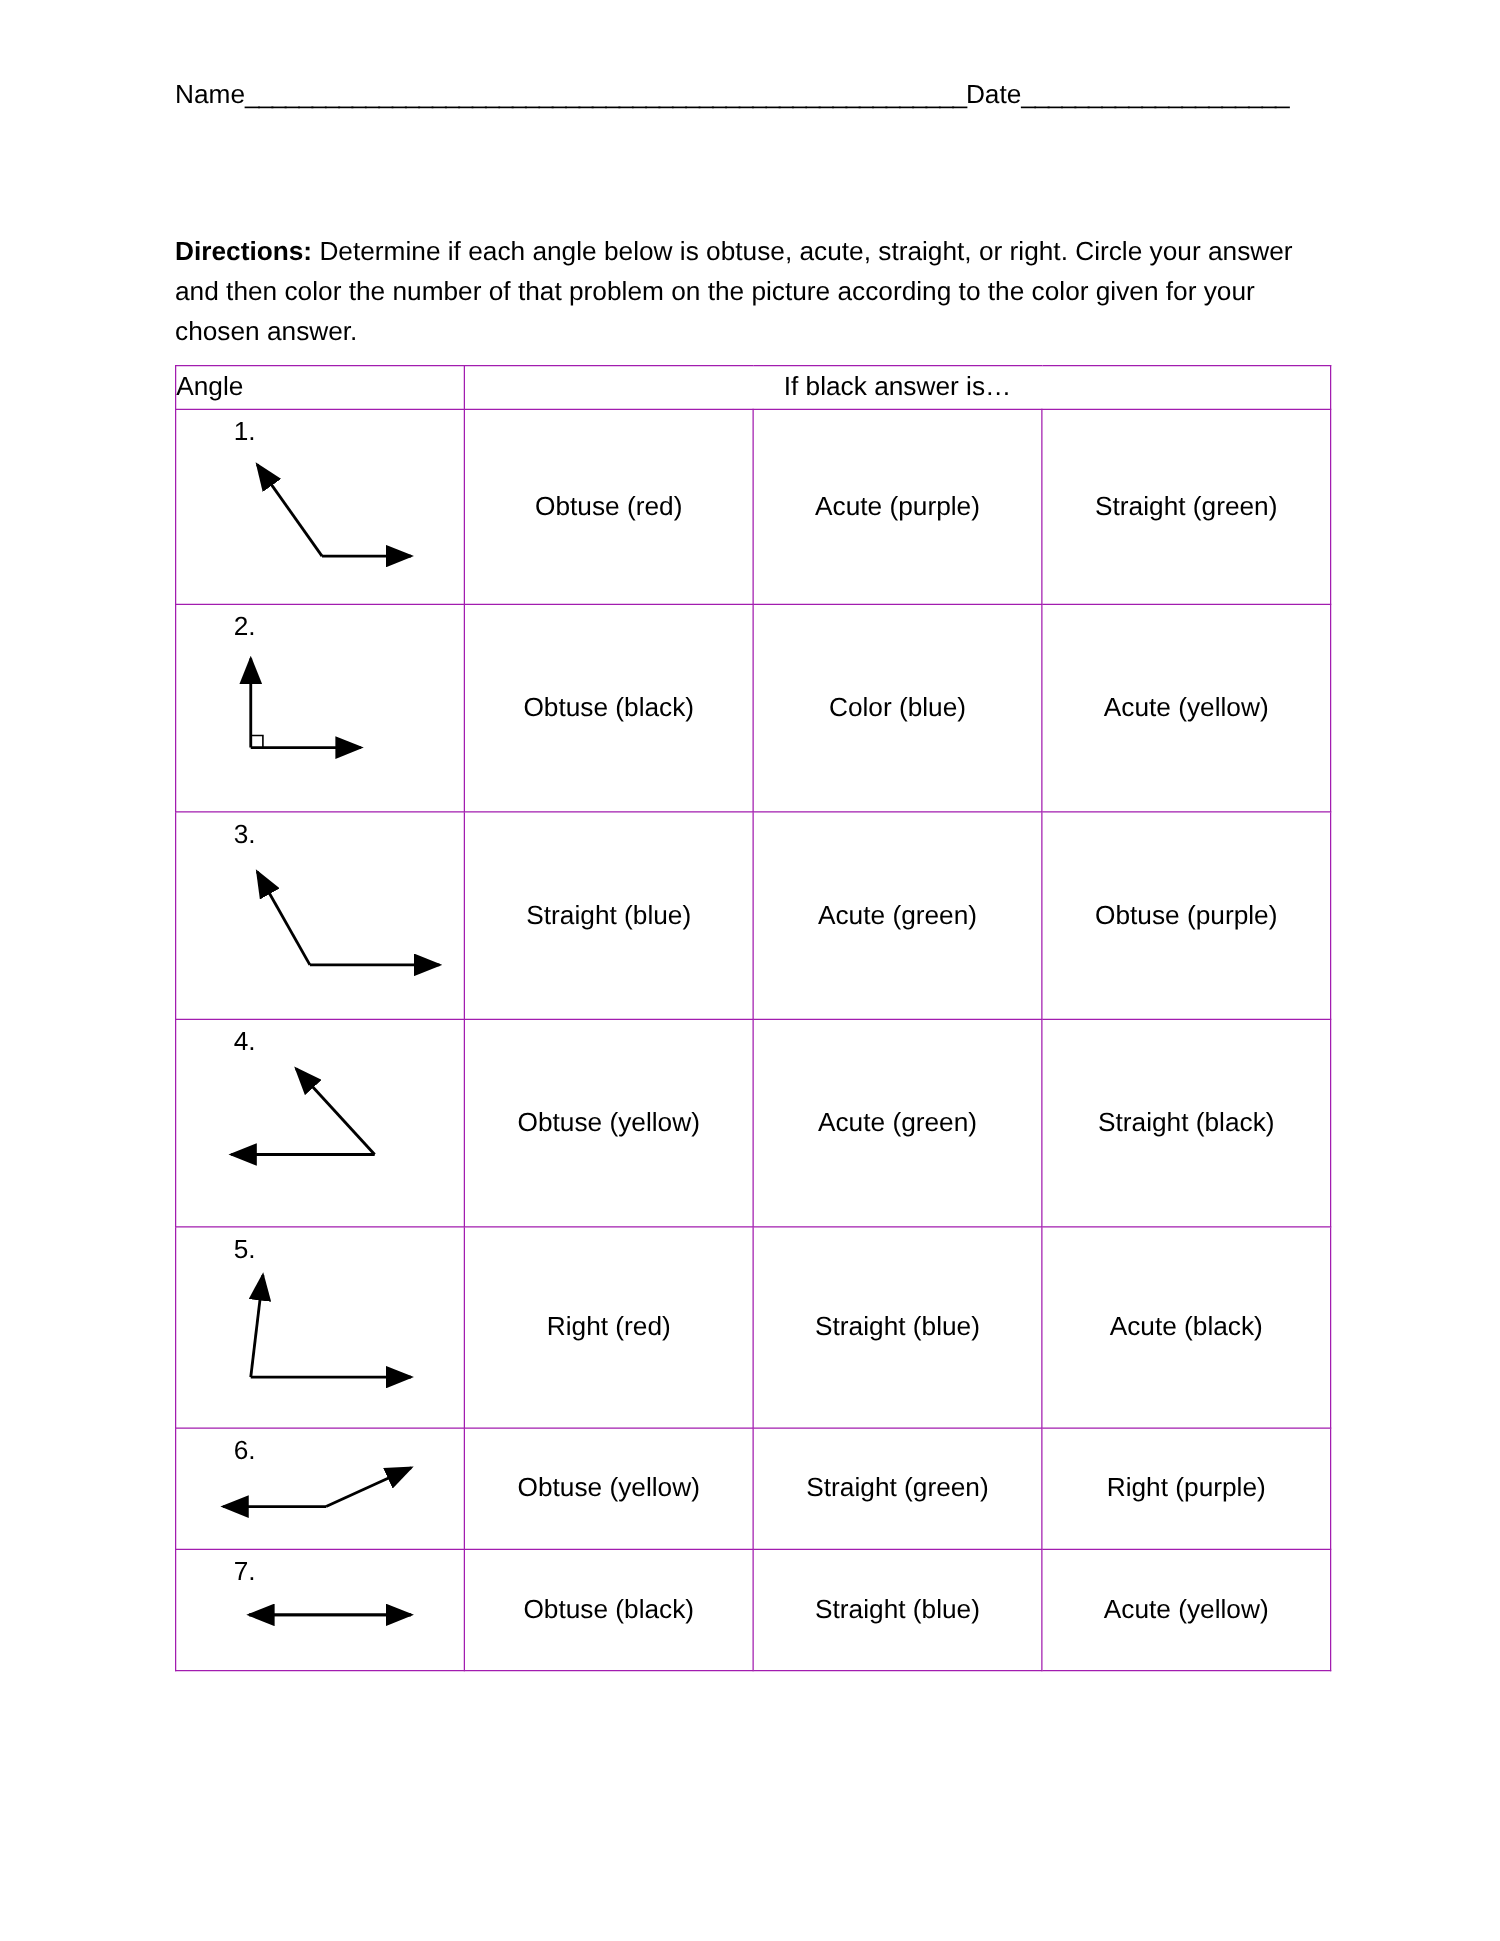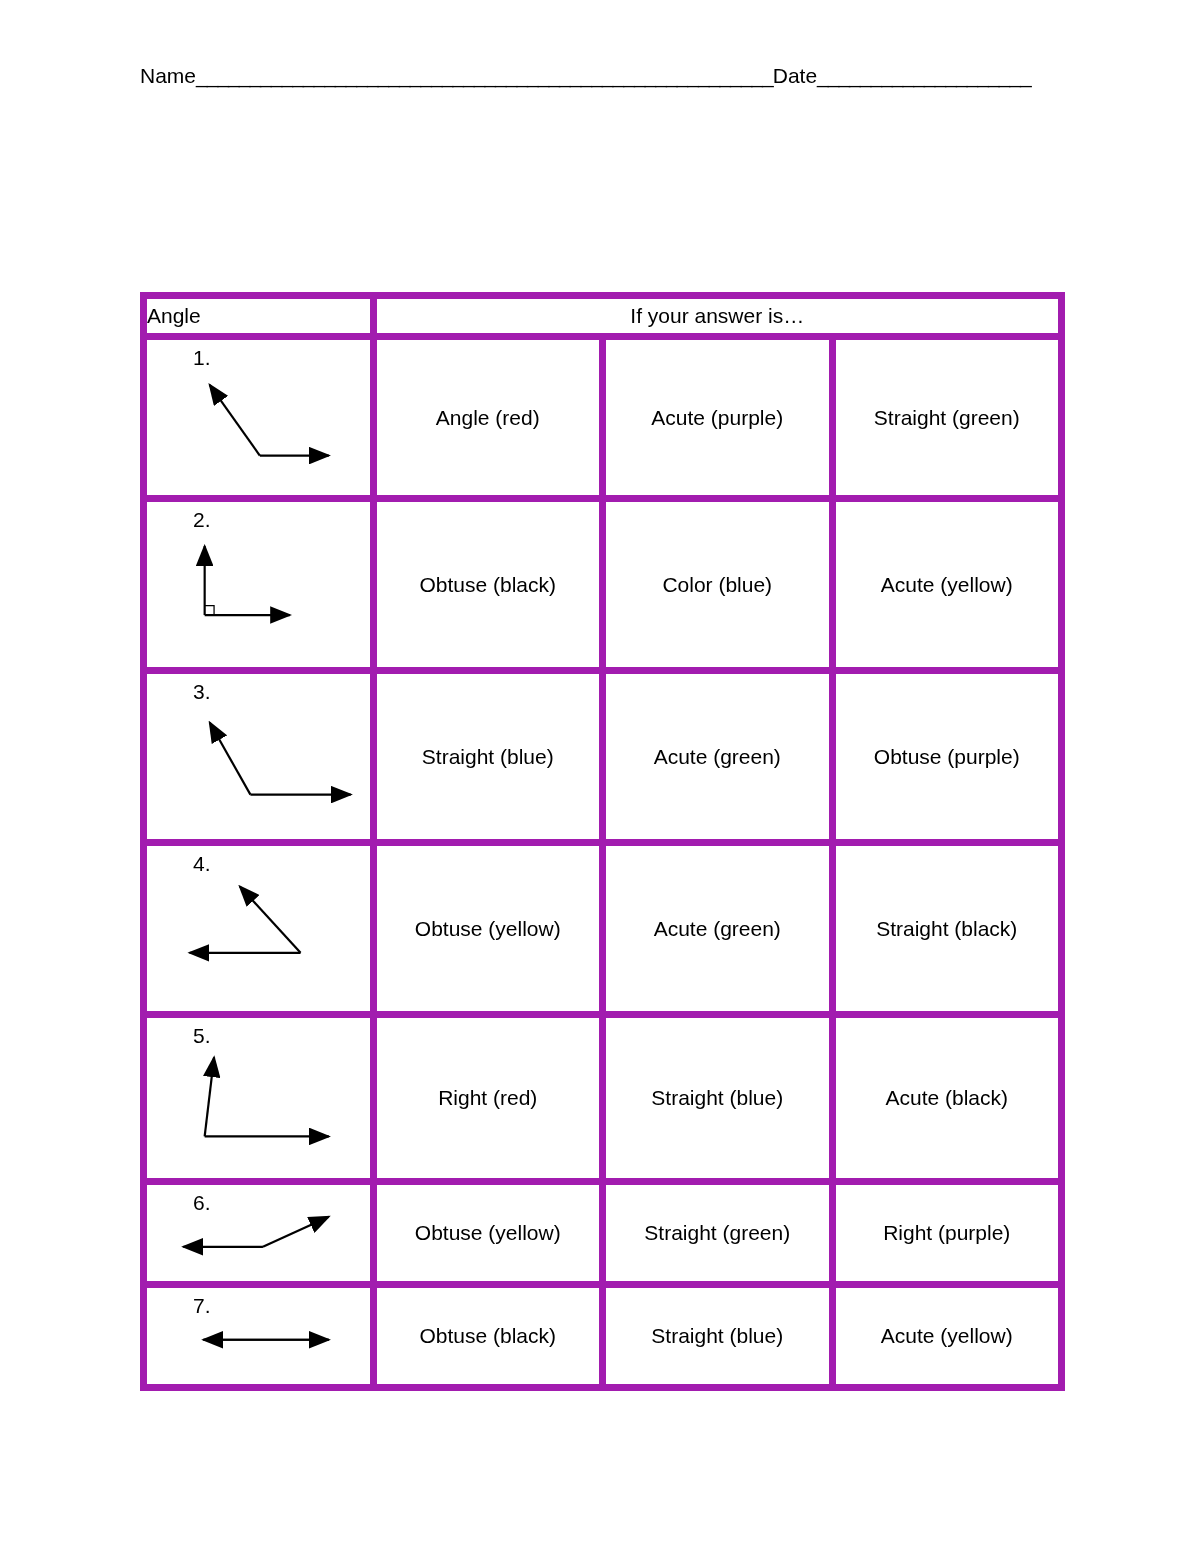--- a/index.html
+++ b/index.html
@@ -61,21 +61,21 @@
   
   table.sheet {
     position: absolute;
     top: 292px;
     left: 140px;
     width: 925px;
     border-collapse: collapse;
     table-layout: fixed;
   }
   table.sheet td, table.sheet th {
-    border: 7px solid #a21caf;
+    border: 1px solid #a21caf;
     padding: 0;
     font-weight: normal;
     font-size: 21px;
     vertical-align: middle;
   }
   .hdr-angle {
     text-align: left;
     padding: 4px 0 4px 12px;
     height: 34px;
     font-size: 21px;
@@ -118,42 +118,45 @@
 </head>
 <body>
 
 <div class="page">
 
   <div class="namedate">
     <span>Name</span><span class="rule-long">______________________________________________________</span><span>Date</span><span class="rule-long">____________________</span>
   </div>
 
 
+  <div class="directions">
+    <b>Directions:</b><span> Determine if each angle below is obtuse, acute, straight, or right.  Circle your answer and then color the number of that problem on the picture according to the color given for your chosen answer.</span>
+  </div>
 
   <table class="sheet">
     <tbody>
         <tr>
       <th class="hdr-angle">Angle</th>
-      <th class="hdr-answer" colspan="3">If your answer is…</th>
+      <th class="hdr-answer" colspan="3">If black answer is…</th>
     </tr>
 
     <tr>
       <td class="angle-cell" style="width:355px;height:155px;">
         <span class="angle-num">1.</span>
         <svg class="angle-svg" height="150" viewBox="0 0 355 150">
           <defs>
             <marker id="ah" markerWidth="10" markerHeight="8" refX="9" refY="4" orient="auto">
               <path d="M0,0 L10,4 L0,8 z" fill="#000"></path>
             </marker>
           </defs>
           <path d="M180,135 L100,22" stroke="#000" stroke-width="3.5" fill="none" marker-end="url(#ah)"></path>
           <path d="M180,135 L290,135" stroke="#000" stroke-width="3.5" fill="none" marker-end="url(#ah)"></path>
         </svg>
       </td>
-      <td class="opt" style="width:190px;">Angle (red)</td>
+      <td class="opt" style="width:190px;">Obtuse (red)</td>
       <td class="opt" style="width:190px;">Acute (purple)</td>
       <td class="opt" style="width:190px;">Straight (green)</td>
     </tr>
 
     <tr>
       <td class="angle-cell" style="height:165px;">
         <span class="angle-num">2.</span>
         <svg class="angle-svg" height="160" viewBox="0 0 355 160">
           <path d="M92,128 L92,18" stroke="#000" stroke-width="3.5" fill="none" marker-end="url(#ah)"></path>
           <path d="M92,128 L228,128" stroke="#000" stroke-width="3.5" fill="none" marker-end="url(#ah)"></path>

